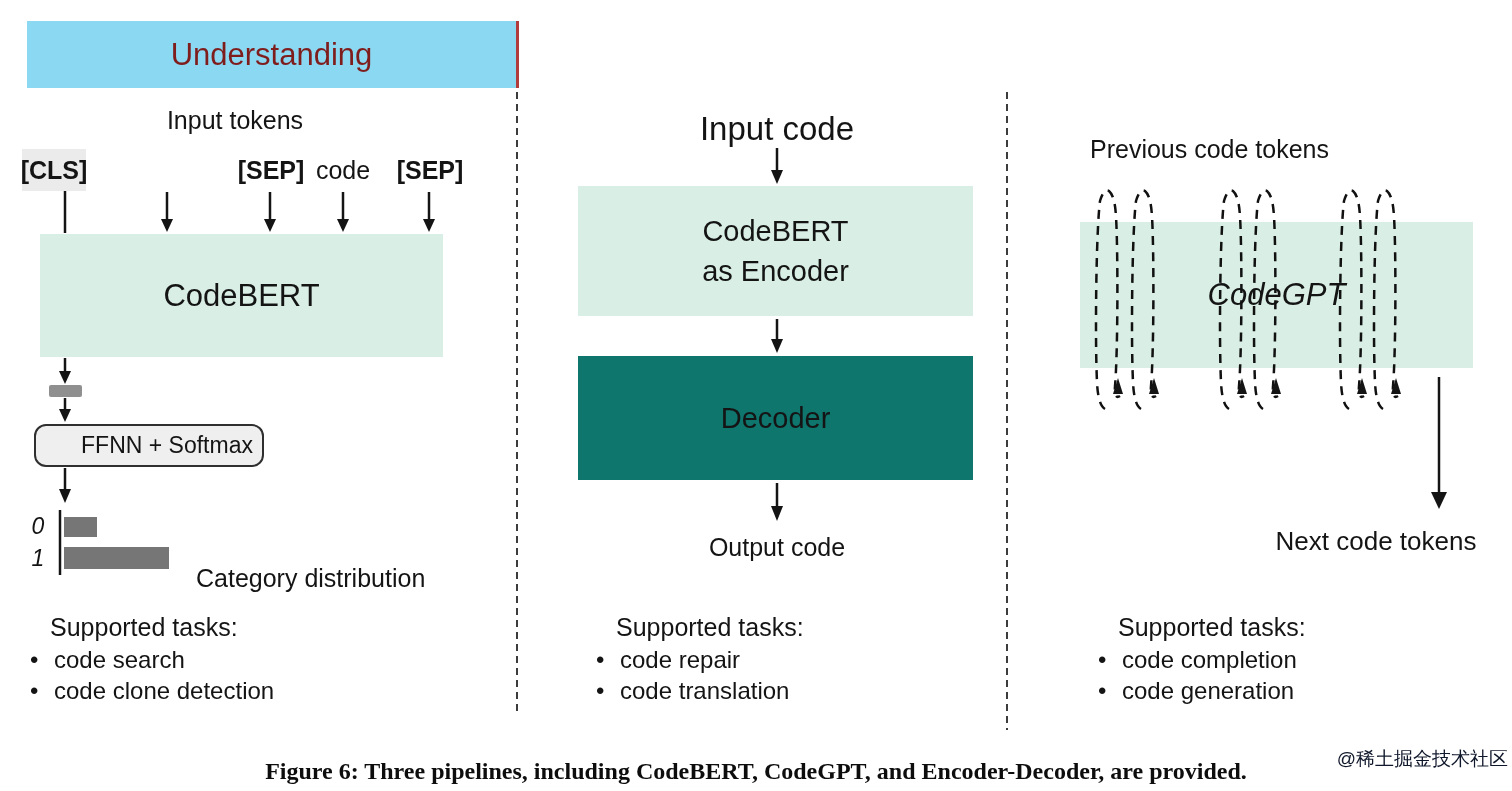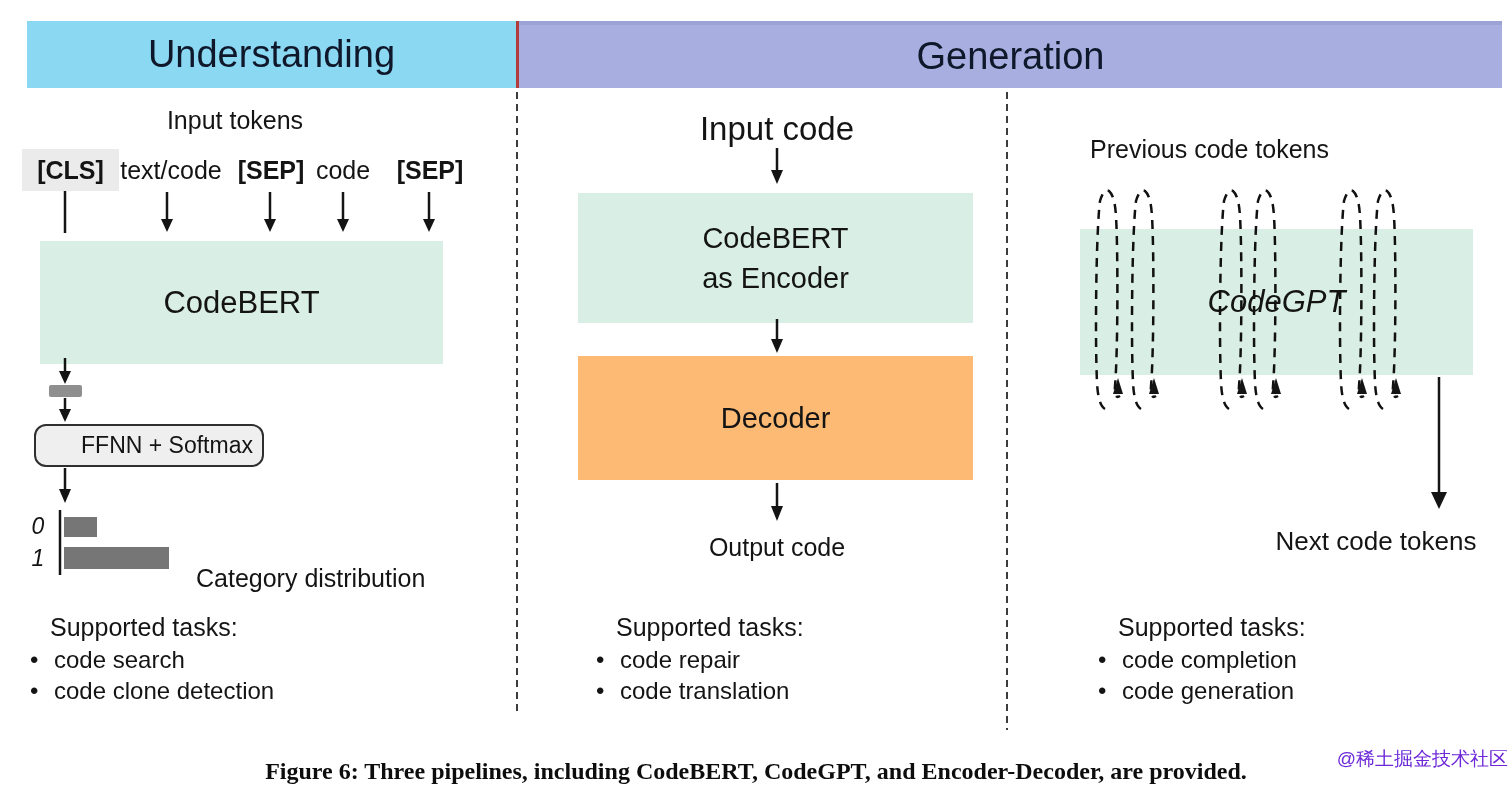--- a/index.html
+++ b/index.html
@@ -3,33 +3,33 @@
 <meta charset="utf-8">
 <style>
   html,body{margin:0;padding:0;background:#ffffff;}
   .stage{
     position:relative;width:1512px;height:791px;background:#ffffff;overflow:hidden;
     font-family:"Liberation Sans","DejaVu Sans",sans-serif;color:#141414;
   }
   .abs{position:absolute;}
   .center{display:flex;align-items:center;justify-content:center;text-align:center;}
   
-  .hdr{top:21px;height:67px;font-size:38px;color:#0f172a;}
+  .hdr{top:21px;height:67px;font-size:31px;color:#7f1d1d;}
   .hdr-left{left:27px;width:489px;background:#8bd8f2;}
   .hdr-right{left:519px;width:983px;background:#a9aee0;border-top:4px solid #9ca2d6;box-sizing:border-box;}
   .hdr-divider{left:516px;top:21px;width:3px;height:67px;background:#b23b3b;}
   
   .input-tokens{left:120px;top:106px;width:230px;font-size:25px;}
   .token{top:149px;height:42px;font-size:25px;}
-  .tok-cls{left:22px;width:97px;background:#ebebeb;font-weight:bold;}
+  .tok-cls{left:22px;width:64px;background:#ebebeb;font-weight:bold;}
   .tok-textcode{left:110px;width:122px;}
   .tok-sep1{left:236px;width:70px;font-weight:bold;}
   .tok-code{left:308px;width:70px;}
   .tok-sep2{left:394px;width:72px;font-weight:bold;}
-  .box-mint{background:#d9efe5;margin-top:7px;}
+  .box-mint{background:#d9efe5;}
   .codebert-box{left:40px;top:234px;width:403px;height:123px;font-size:31px;}
   .ffnn-box{left:34px;top:424px;width:230px;height:43px;background:#efefef;
     border:2.5px solid #2f2f2f;border-radius:12px;font-size:23px;box-sizing:border-box;padding-left:36px;}
   .bar-label{width:24px;font-size:23px;font-style:italic;text-align:center;}
   .bar0-label{left:26px;top:513px;}
   .bar1-label{left:26px;top:545px;}
   .cat-caption{left:196px;top:544px;font-size:25px;margin-top:20px;}
   
   .tasks-title{font-size:25px;margin-left:28px;}
   .task-row{display:flex;font-size:24px;}
@@ -39,53 +39,49 @@
   .tl-r2{left:22px;top:677px;width:360px;}
   .tm-title{left:588px;top:613px;}
   .tm-r1{left:588px;top:646px;width:320px;}
   .tm-r2{left:588px;top:677px;width:340px;}
   .tr-title{left:1090px;top:613px;}
   .tr-r1{left:1090px;top:646px;width:340px;}
   .tr-r2{left:1090px;top:677px;width:340px;}
   
   .input-code{left:677px;top:110px;width:200px;font-size:33px;}
   .encoder-box{left:578px;top:186px;width:395px;height:130px;font-size:29px;flex-direction:column;line-height:40px;}
-  .decoder-box{left:578px;top:356px;width:395px;height:124px;background:#fdba74;font-size:29px;}
+  .decoder-box{left:578px;top:356px;width:395px;height:124px;background:#0f766e;font-size:29px;}
   .output-code{left:677px;top:533px;width:200px;font-size:25px;}
   
   .prev-tokens{left:1090px;top:135px;width:260px;font-size:25px;text-align:left;}
   .codegpt-box{left:1080px;top:222px;width:393px;height:146px;font-size:31px;font-style:italic;}
   .next-tokens{left:1270px;top:526px;width:212px;font-size:26px;}
   
   .caption{left:0;top:758px;width:1512px;text-align:center;
     font-family:"Liberation Serif","DejaVu Serif",serif;font-weight:bold;font-size:24px;color:#0d0d0d;}
-  .watermark{left:1322px;top:746px;width:186px;font-size:19px;color:#6d28d9;text-align:right;}
+  .watermark{left:1322px;top:746px;width:186px;font-size:19px;color:#0f172a;text-align:right;}
   
   .overlay{position:absolute;left:0;top:0;z-index:5;pointer-events:none;}
   .ln{stroke:#141414;stroke-width:2.5;fill:none;}
   .hd{fill:#141414;stroke:none;}
   .dashsep{stroke:#3c3c3c;stroke-width:2;stroke-dasharray:7 5;fill:none;}
   .loop{stroke:#111111;stroke-width:2.5;fill:none;stroke-dasharray:9 7;}
 </style>
 </head>
 <body>
 
 <div class="stage">
 
   <div class="abs center hdr hdr-left">
     <span>Understanding</span>
   </div>
-  <div class="abs center hdr hdr-right">
-    <span>Generation</span>
-  </div>
   <div class="abs hdr-divider"></div>
 
   <div class="abs center input-tokens">Input tokens</div>
   <div class="abs center token tok-cls">[CLS]</div>
-  <div class="abs center token tok-textcode">text/code</div>
   <div class="abs center token tok-sep1">[SEP]</div>
   <div class="abs center token tok-code">code</div>
   <div class="abs center token tok-sep2">[SEP]</div>
   <div class="abs center box-mint codebert-box">
     <span>CodeBERT</span>
   </div>
   <div class="abs center ffnn-box">
     <span>FFNN + Softmax</span>
   </div>
   <div class="abs bar-label bar0-label">0</div>

